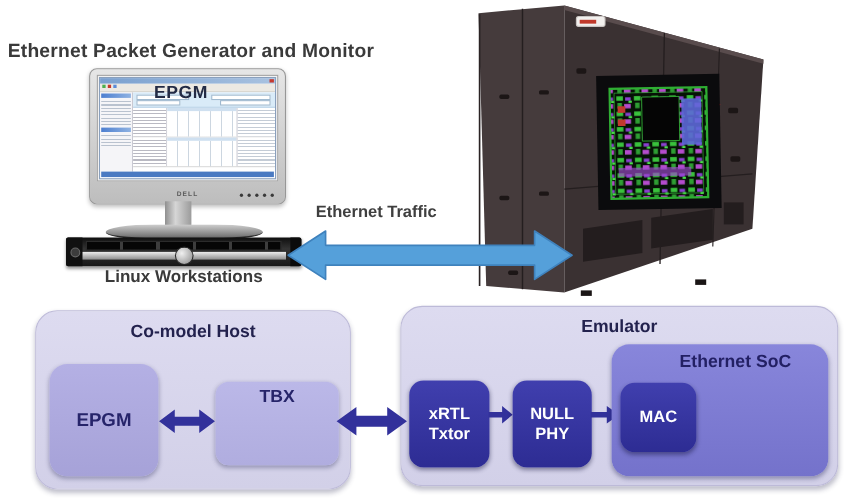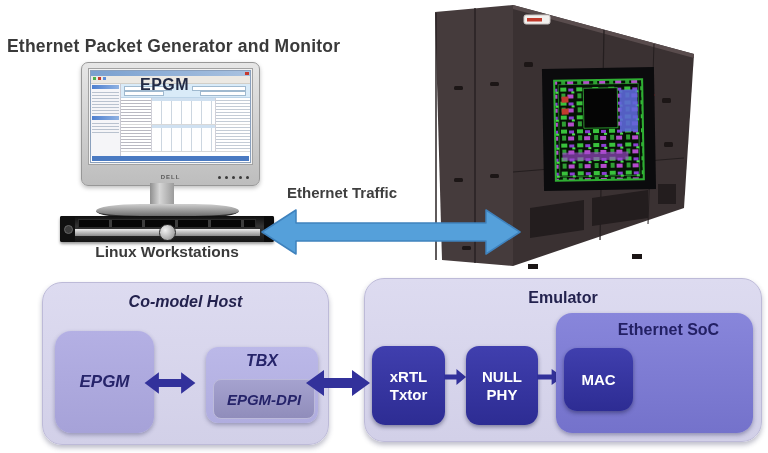--- a/index.html
+++ b/index.html
@@ -65,21 +65,21 @@
   .link-arrow{left:260px;top:206px;width:262px;height:52px;z-index:6;}
   .link-label{left:260px;top:206px;width:262px;height:52px;z-index:7;display:flex;align-items:center;
               justify-content:center;font-size:15px;font-weight:600;color:#fff;letter-spacing:.2px;}
 
   
   .cabinet{left:432px;top:2px;width:336px;height:272px;z-index:4;}
 
   
   .container-box{background:linear-gradient(#dddbf0,#d2d0e8);border:1px solid #bdbad8;border-radius:20px;
                  box-shadow:0 3px 5px rgba(40,40,80,.3);}
-  .host-box{left:42px;top:282px;width:285px;height:161px;font-style:italic;}
+  .host-box{left:32px;top:282px;width:285px;height:161px;}
   .emu-box{left:364px;top:278px;width:396px;height:162px;}
   .box-title{position:absolute;left:0;right:0;top:10px;text-align:center;font-size:16px;font-weight:bold;color:#23224e;}
   .epgm-box{position:absolute;left:12px;top:48px;width:99px;height:102px;border-radius:16px;
             background:linear-gradient(#b4b0e4,#a6a2d8);box-shadow:0 2px 4px rgba(40,40,90,.35);
             display:flex;align-items:center;justify-content:center;font-size:17px;font-weight:bold;color:#26246a;}
   .tbx-box{position:absolute;left:163px;top:64px;width:112px;height:76px;border-radius:12px;
            background:linear-gradient(#bbb8e8,#b0addf);box-shadow:0 2px 4px rgba(40,40,90,.35);}
   .tbx-title{position:absolute;left:0;right:0;top:5px;text-align:center;font-size:16px;font-weight:bold;color:#26246a;}
   .dpi-box{position:absolute;left:7px;top:32px;width:100px;height:38px;border-radius:8px;
            background:linear-gradient(#a5a2cf,#908dbb);border:1px solid #bcbada;
@@ -231,21 +231,20 @@
 
   <svg class="abs link-arrow" viewBox="0 0 262 52">
     <polygon points="2,26 36,4 36,17 226,17 226,4 260,26 226,48 226,35 36,35 36,48" fill="#55a0da" stroke="#3f82bd" stroke-width="1.5" stroke-linejoin="round"></polygon>
   </svg>
 
   <div class="abs container-box host-box">
     <div class="box-title">Co-model Host</div>
     <div class="epgm-box">EPGM</div>
     <div class="tbx-box">
       <div class="tbx-title">TBX</div>
-      <div class="dpi-box">EPGM-DPI</div>
     </div>
   </div>
 
   <svg class="abs darrow d1" viewBox="0 0 68 34" preserveAspectRatio="none">
     <polygon points="2,17 20,4 20,12 48,12 48,4 66,17 48,30 48,22 20,22 20,30" fill="#32319b"></polygon>
   </svg>
   <svg class="abs darrow d2" viewBox="0 0 68 34" preserveAspectRatio="none">
     <polygon points="2,17 20,4 20,12 48,12 48,4 66,17 48,30 48,22 20,22 20,30" fill="#32319b"></polygon>
   </svg>
 

